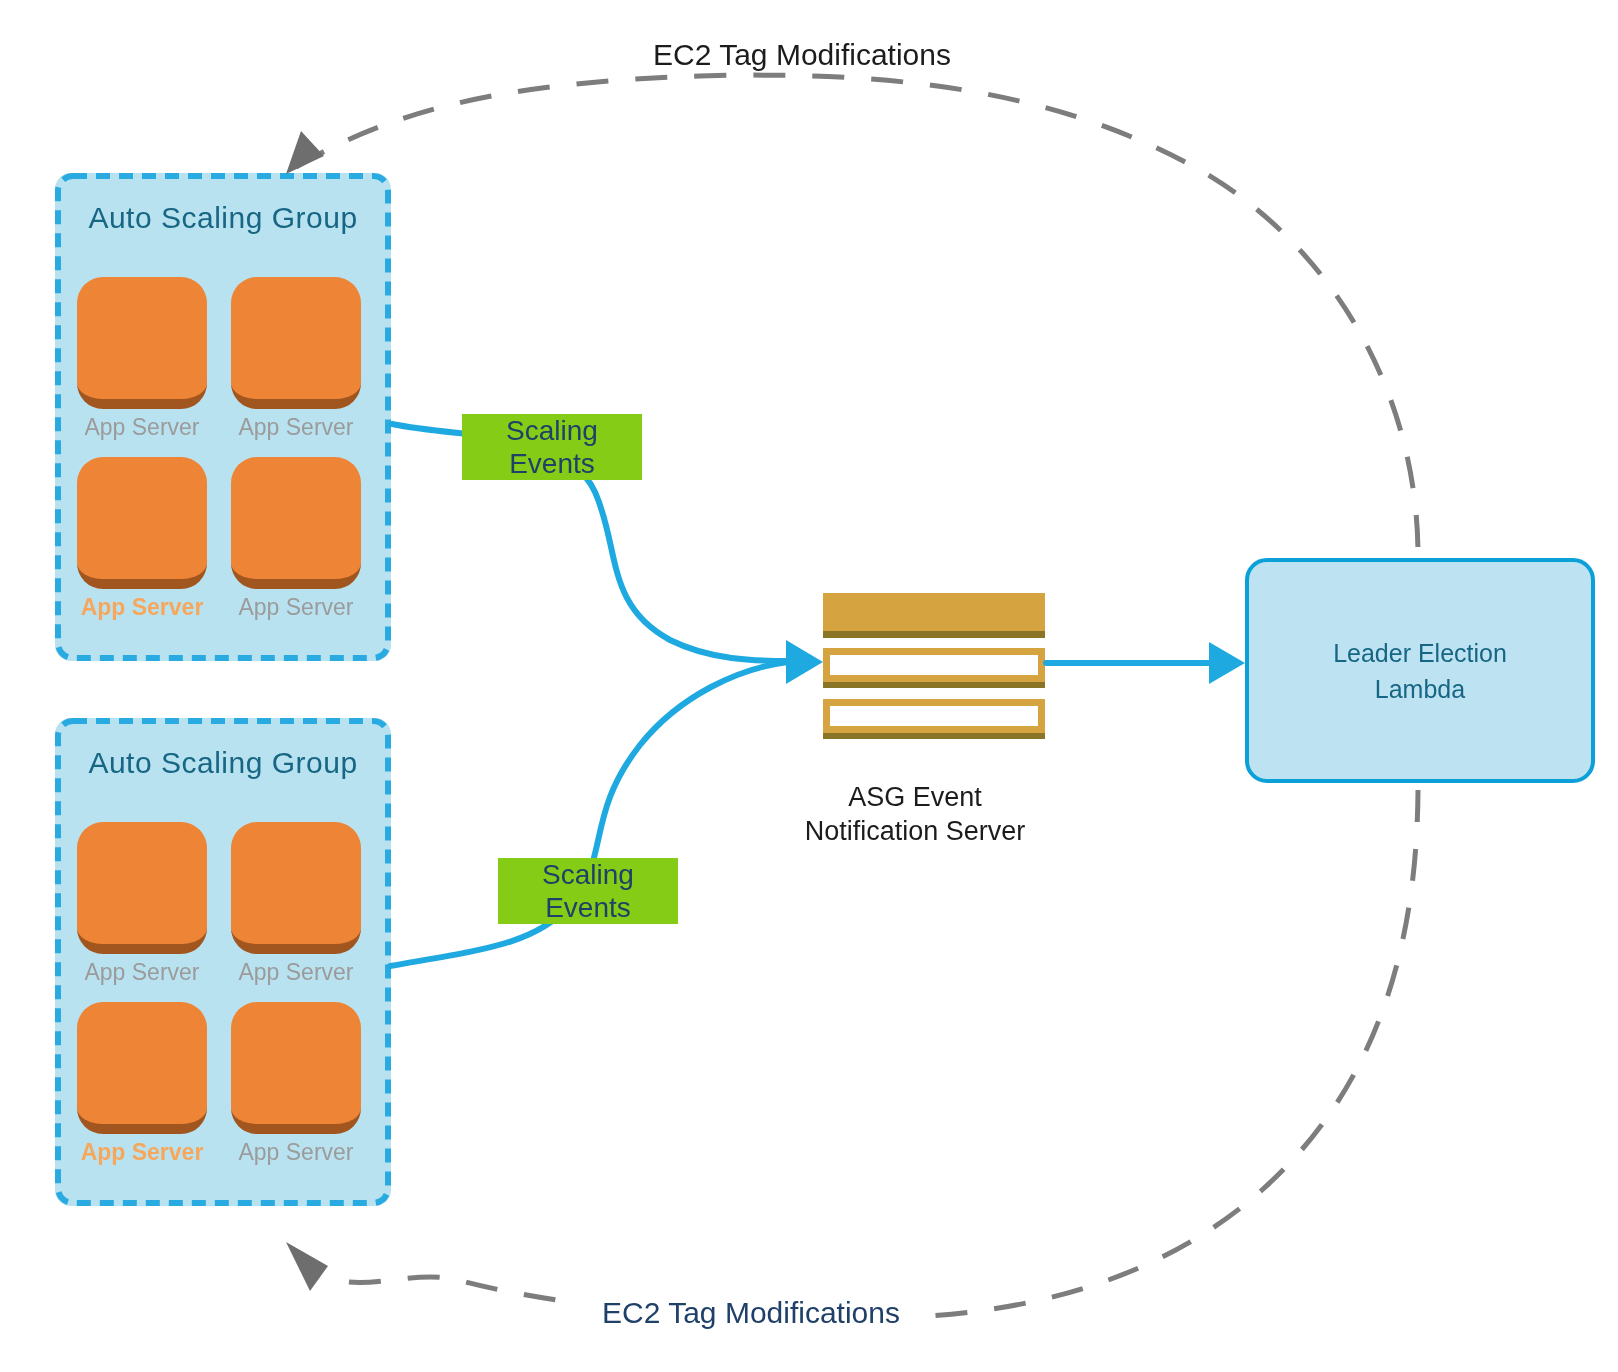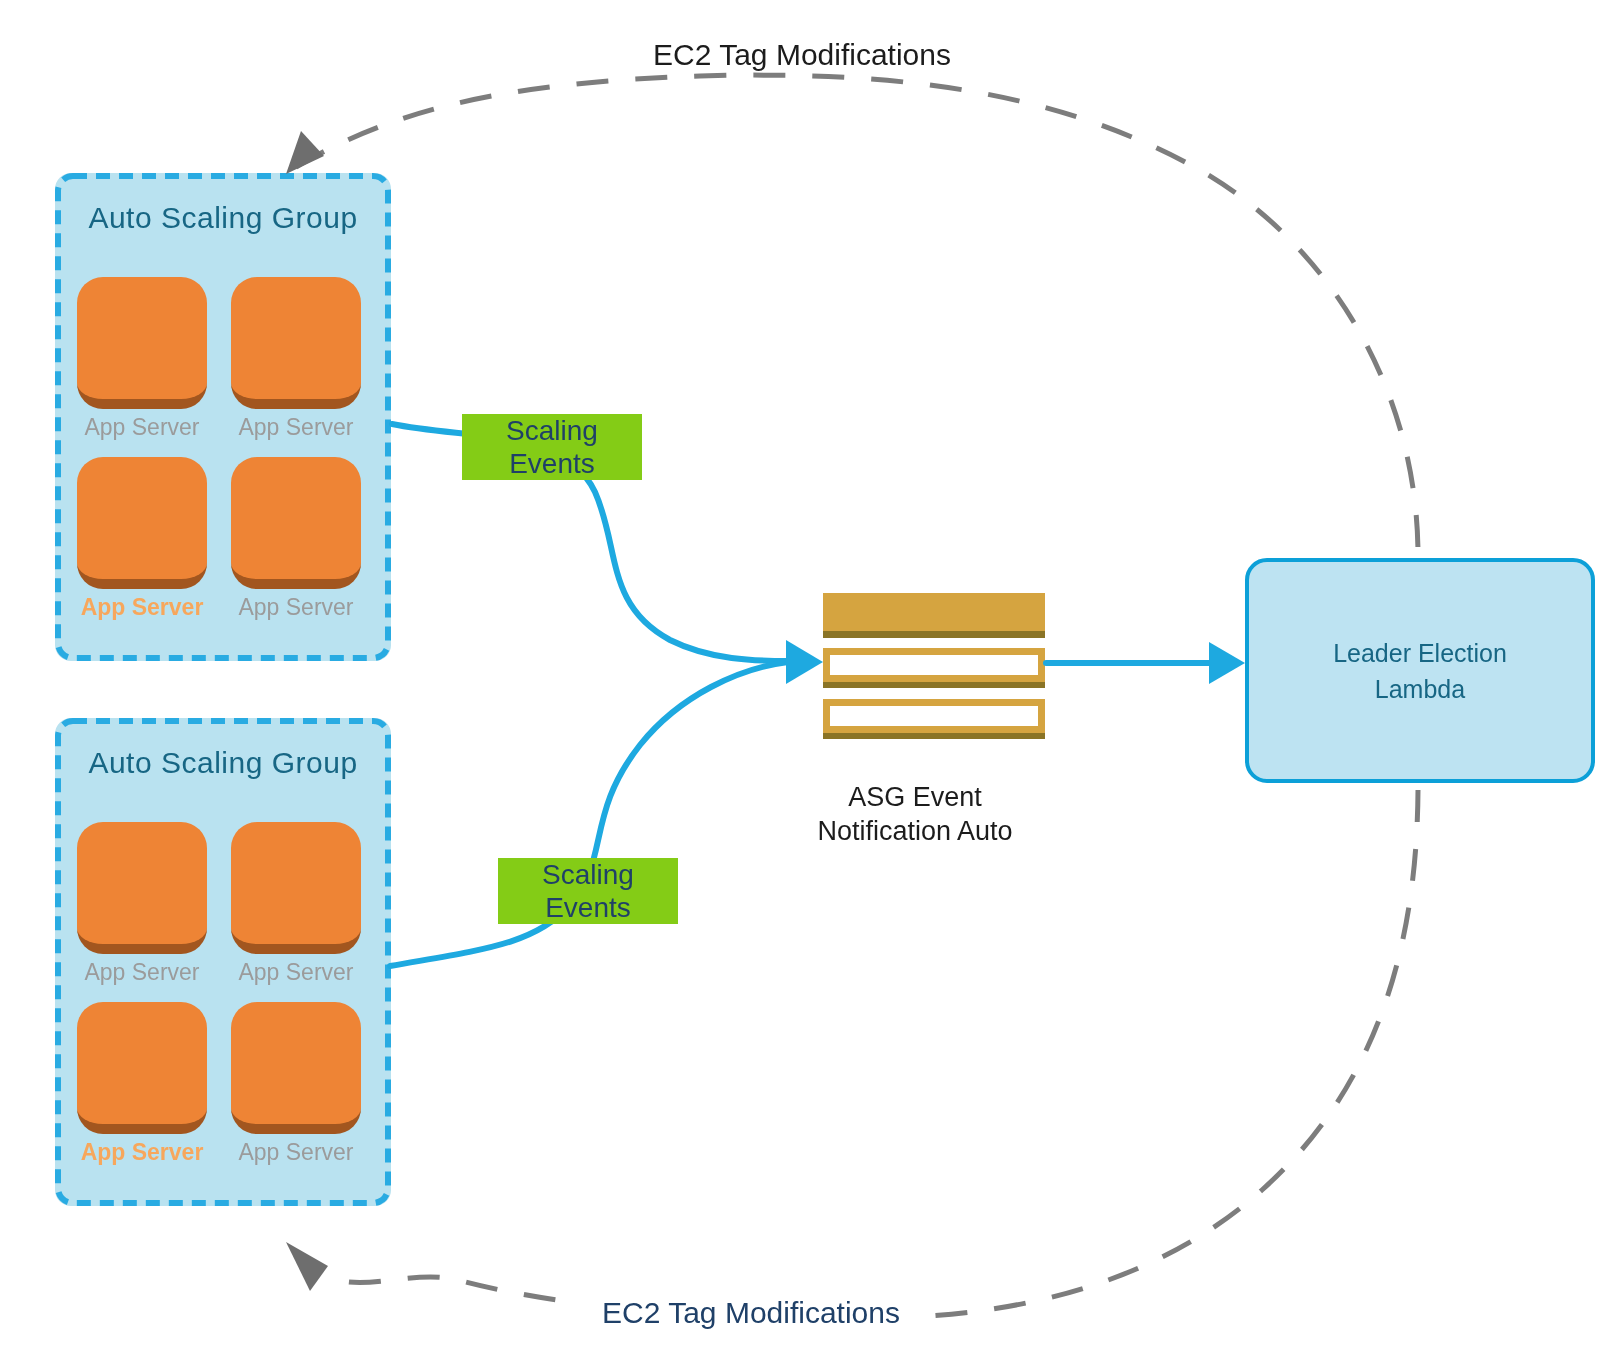--- a/index.html
+++ b/index.html
@@ -155,16 +155,16 @@
   </div>
   <div class="float-label scaling-label scaling-two">
     <div>Scaling</div>
     <div>Events</div>
   </div>
   <div class="float-label ec2-label ec2-top">EC2 Tag Modifications</div>
   <div class="float-label ec2-label ec2-bottom">EC2 Tag Modifications</div>
 
   <div class="float-label sns-label">
     <div>ASG Event</div>
-    <div>Notification Auto</div>
+    <div>Notification Server</div>
   </div>
 
 </div>
 
 </body></html>

